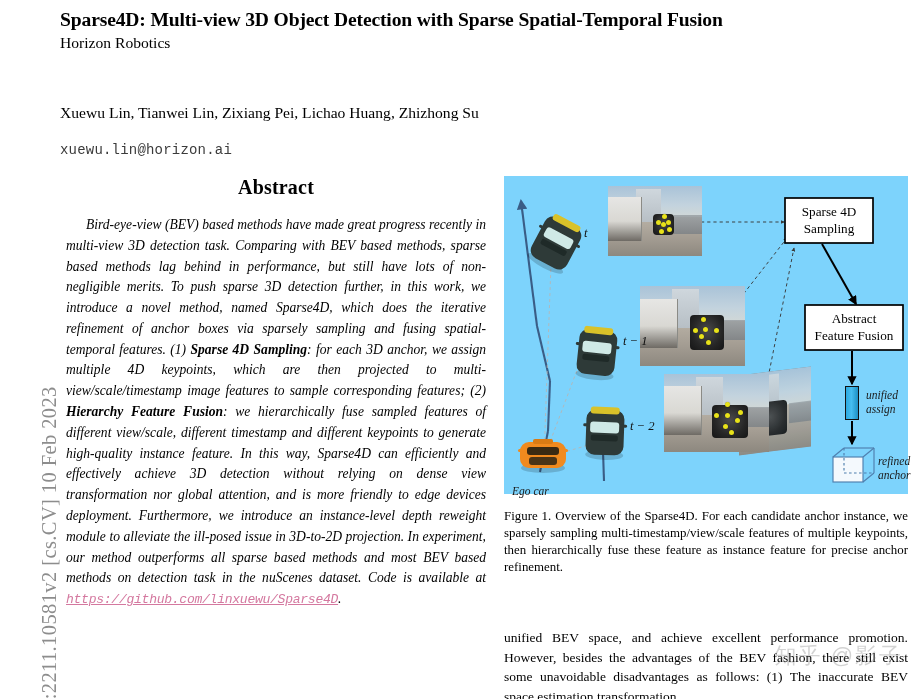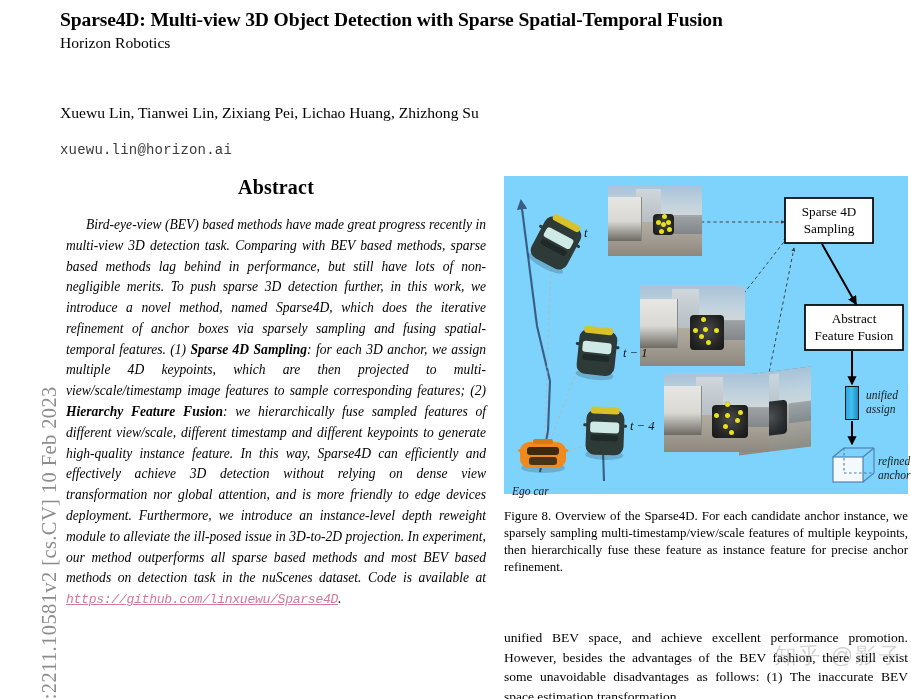--- a/index.html
+++ b/index.html
@@ -414,25 +414,25 @@
         <span>unified</span><br>
         <span>assign</span>
       </div>
 
       <div class="fig-label" style="left:374px;top:278px">
         <span>refined</span><br>
         <span>anchor box</span>
       </div>
 
       <div class="tstamp" style="left:80px;top:50px">t</div>
-      <div class="tstamp" style="left:119px;top:170px">t − 1</div>
-      <div class="tstamp" style="left:126px;top:243px">t − 4</div>
+      <div class="tstamp" style="left:119px;top:158px">t − 1</div>
+      <div class="tstamp" style="left:126px;top:243px">t − 2</div>
 
       <div class="fig-label" style="left:8px;top:308px">Ego car</div>
     </div>
 
-    <div id="fig-caption">Figure 8. Overview of the Sparse4D. For each candidate anchor instance, we sparsely sampling multi-timestamp/view/scale features of multiple keypoints, then hierarchically fuse these feature as instance feature for precise anchor refinement.</div>
+    <div id="fig-caption">Figure 1. Overview of the Sparse4D. For each candidate anchor instance, we sparsely sampling multi-timestamp/view/scale features of multiple keypoints, then hierarchically fuse these feature as instance feature for precise anchor refinement.</div>
 
     <div id="right-body">unified BEV space, and achieve excellent performance promotion. However, besides the advantages of the BEV fashion, there still exist some unavoidable disadvantages as follows: (1) The inaccurate BEV space estimation transformation</div>
   </div>
 </div>
 
 <div id="watermark">知乎 @影子</div>
 
 </body></html>

